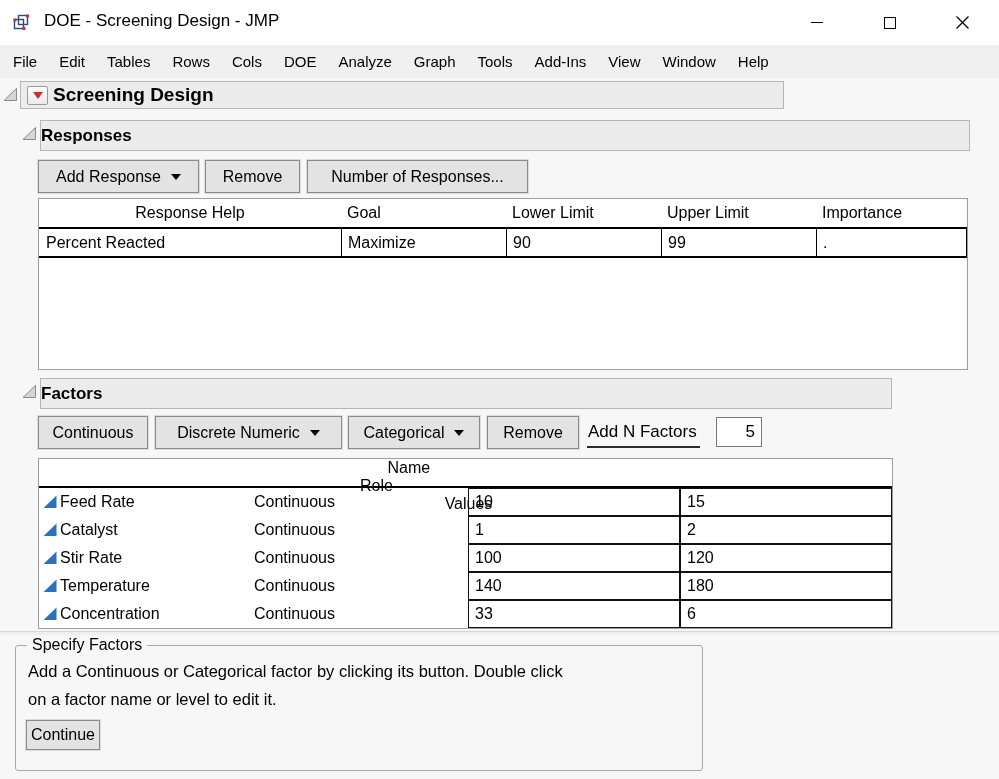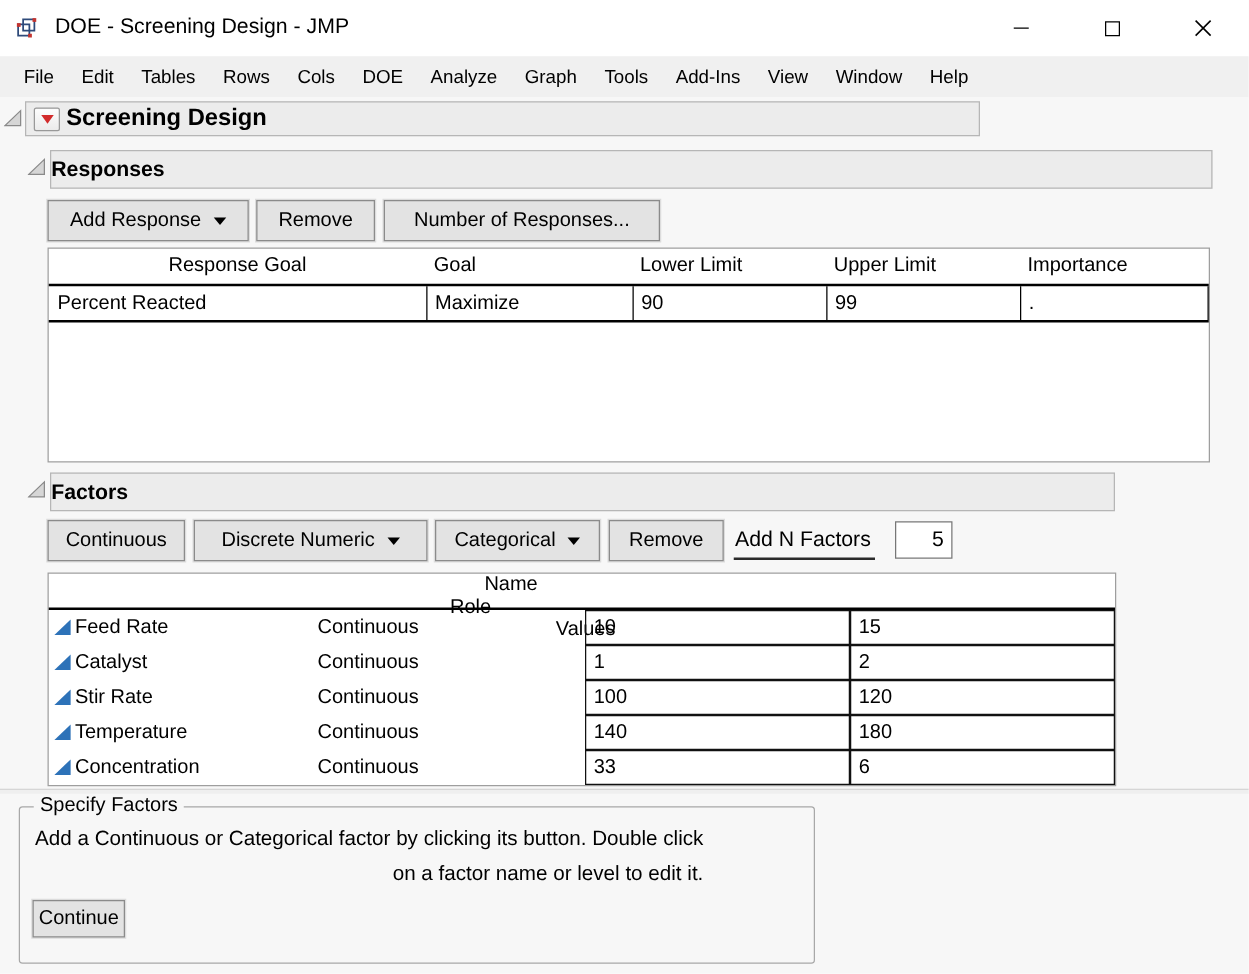--- a/index.html
+++ b/index.html
@@ -11,21 +11,21 @@
   
   .titlebar { position:absolute; top:0; left:0; width:999px; height:45px; background:#fff; }
   .app-icon { position:absolute; left:11px; top:12px; width:20px; height:20px; }
   .title-text { position:absolute; left:44px; top:11px; font-size:17px; }
   .win-btn { position:absolute; top:0; height:45px; width:73px; display:flex; align-items:center; justify-content:center; }
   .btn-min { right:146px; } .btn-max { right:73px; } .btn-close { right:0; }
   .glyph-min { width:12px; height:1px; background:#000; }
   .glyph-max { width:12px; height:12px; border:1px solid #000; }
   
   .menubar { position:absolute; top:45px; left:0; width:999px; height:33px; background:#f0f0f0;
-             display:flex; align-items:center; font-size:15px; padding-left:8px; }
+             display:flex; align-items:center; font-size:15px; padding-left:2px; }
   .menu-item { padding:0 11px; height:100%; display:flex; align-items:center; cursor:default; }
   
   .content { position:absolute; top:78px; left:0; width:999px; height:701px; background:#f7f7f7; }
   .disc { position:absolute; width:15px; height:15px; }
   .bar { position:absolute; background:#ececec; border:1px solid #b6b6b6; display:flex; align-items:center; }
   #bar-screening { left:20px; top:3px; width:764px; height:28px; }
   #bar-screening .bar-title { font-weight:bold; font-size:19px; margin-left:5px; }
   .red-tri-btn { width:21px; height:19px; margin-left:6px; background:linear-gradient(#fdfdfd,#ebebeb);
                  border:1px solid #999; border-radius:2px; display:flex; align-items:center; justify-content:center; }
   .red-tri { width:0; height:0; border-left:5px solid transparent; border-right:5px solid transparent; border-top:7px solid #d22b2b; }
@@ -72,22 +72,22 @@
   .fac-header { display:flex; height:29px; border-bottom:2px solid #000; align-items:center; font-size:16px;flex-direction:column; }
   .fh-name { width:212px; padding-left:28px; } .fh-role { width:217px; padding-left:3px; } .fh-values { flex:1; padding-left:6px; }
   .fac-row { display:flex; height:28px; font-size:16px; align-items:stretch; }
   .fac-name { width:212px; display:flex; align-items:center; padding-left:4px; gap:3px; }
   .fac-role { width:217px; display:flex; align-items:center; padding-left:3px; }
   .fac-values { flex:1; display:flex; }
   .fac-cell { width:50%; border:1px solid #111; display:flex; align-items:center; padding-left:6px; }
   .fac-icon { width:14px; height:14px; flex:0 0 14px; }
   
   #divider { position:absolute; left:0; top:553px; width:999px; height:4px; background:#efefef; border-top:1px solid #d6d6d6; }
-  #specify { position:absolute; left:15px; top:567px; width:637px; height:126px;
-             border:1px solid #a8a8a8; border-radius:3px;text-align:right; }
+  #specify { position:absolute; left:15px; top:567px; width:688px; height:126px;
+             border:1px solid #a8a8a8; border-radius:3px; }
   #specify .legend { position:absolute; top:-10px; left:11px; background:#f7f7f7; padding:0 5px; font-size:16px; }
   #specify .body-text { position:absolute; left:12px; top:11px; font-size:16.5px; line-height:28px; }
   #btn-continue { position:relative; left:10px; top:74px; width:74px; height:30px; }
   #btn-continue.btn { position:absolute; }
 </style>
 </head>
 <body>
 
 <div class="titlebar">
   <svg class="app-icon" viewBox="0 0 20 20">
@@ -153,21 +153,21 @@
   </div>
   <div class="btn" id="btn-remove-resp">
     <span>Remove</span>
   </div>
   <div class="btn" id="btn-num-resp">
     <span>Number of Responses...</span>
   </div>
 
   <div class="table-box" id="resp-table">
     <div class="resp-header">
-      <span class="rh1">Response Goal</span>
+      <span class="rh1">Response Help</span>
       <span class="rh2">Goal</span>
       <span class="rh3">Lower Limit</span>
       <span class="rh4">Upper Limit</span>
       <span class="rh5">Importance</span>
     </div>
     <div class="resp-row">
       <div class="rc rc-name">Percent Reacted</div>
       <div class="rc rc-goal">Maximize</div>
       <div class="rc rc-lo">90</div>
       <div class="rc rc-hi">99</div>

